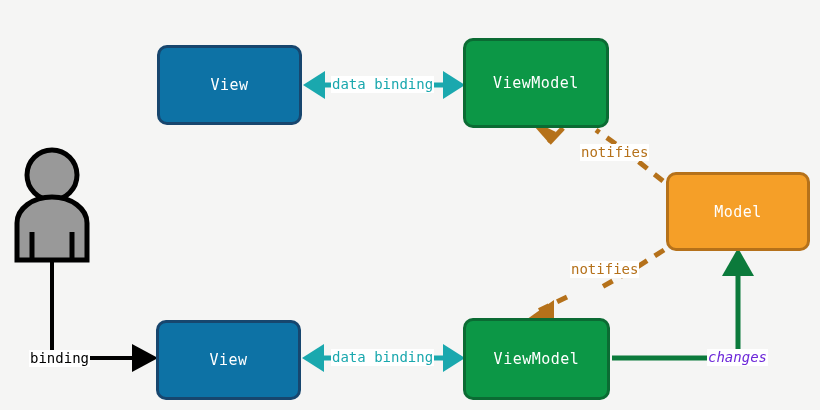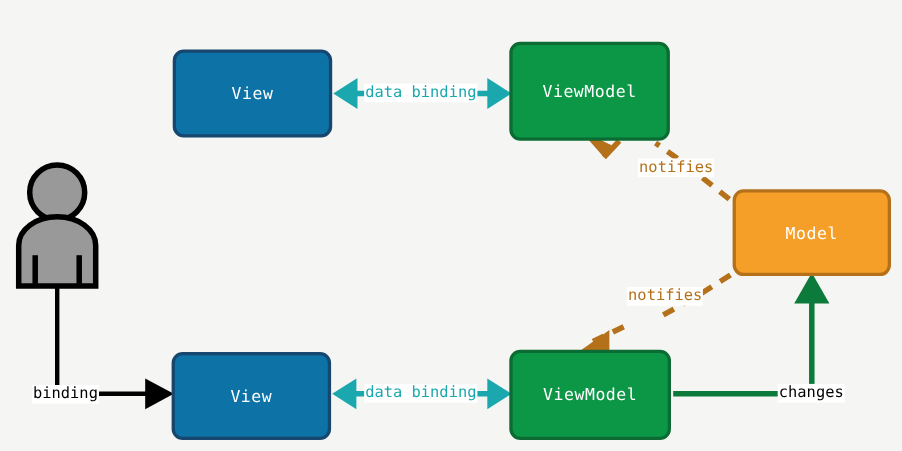--- a/index.html
+++ b/index.html
@@ -117,19 +117,19 @@
   <div class="node-box" style="left:463px; top:318px; width:147px; height:82px; background:#0c9746; border:3px solid #0b6b33;">
     <span>ViewModel</span>
   </div>
 
   <div class="edge-label" style="left:331px; top:76px; color:#1aa8ae;">data binding</div>
 
   <div class="edge-label" style="left:580px; top:144px; color:#b5711a;">notifies</div>
 
   <div class="edge-label" style="left:570px; top:261px; color:#b5711a;">notifies</div>
 
-  <div class="edge-label" style="left:707px; top:349px; color:#000000;">changes</div>
+  <div class="edge-label" style="left:707px; top:349px; color:#6d28d9;font-style:italic;">changes</div>
 
   <div class="edge-label" style="left:331px; top:349px; color:#1aa8ae;">data binding</div>
 
   <div class="edge-label" style="left:29px; top:350px; color:#000000;">binding</div>
 
 </div>
 
 </body></html>

